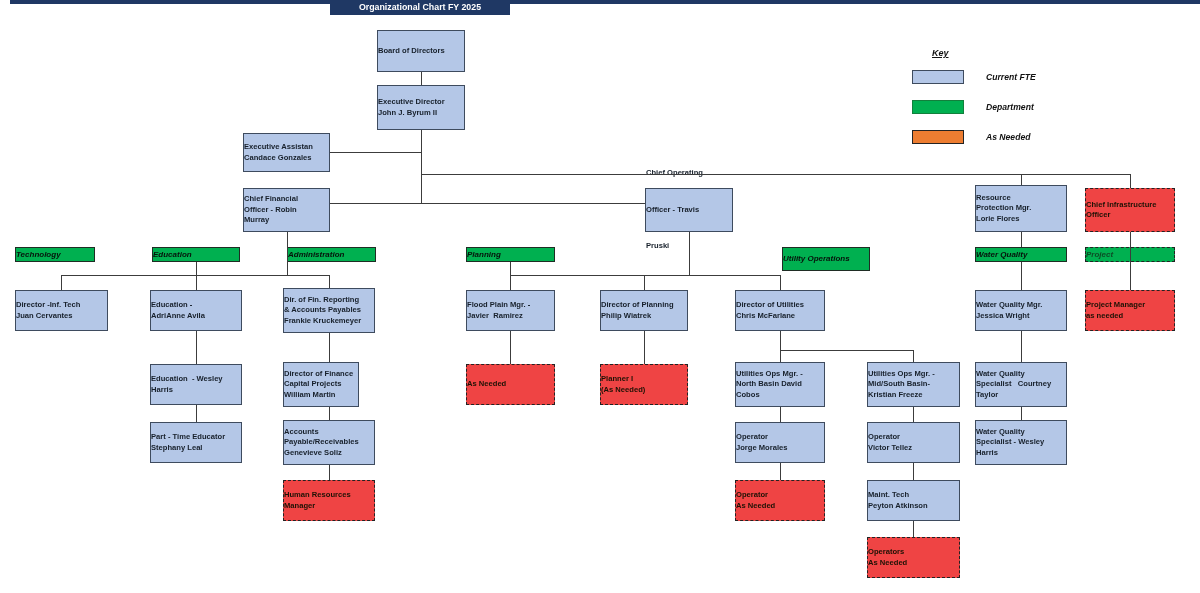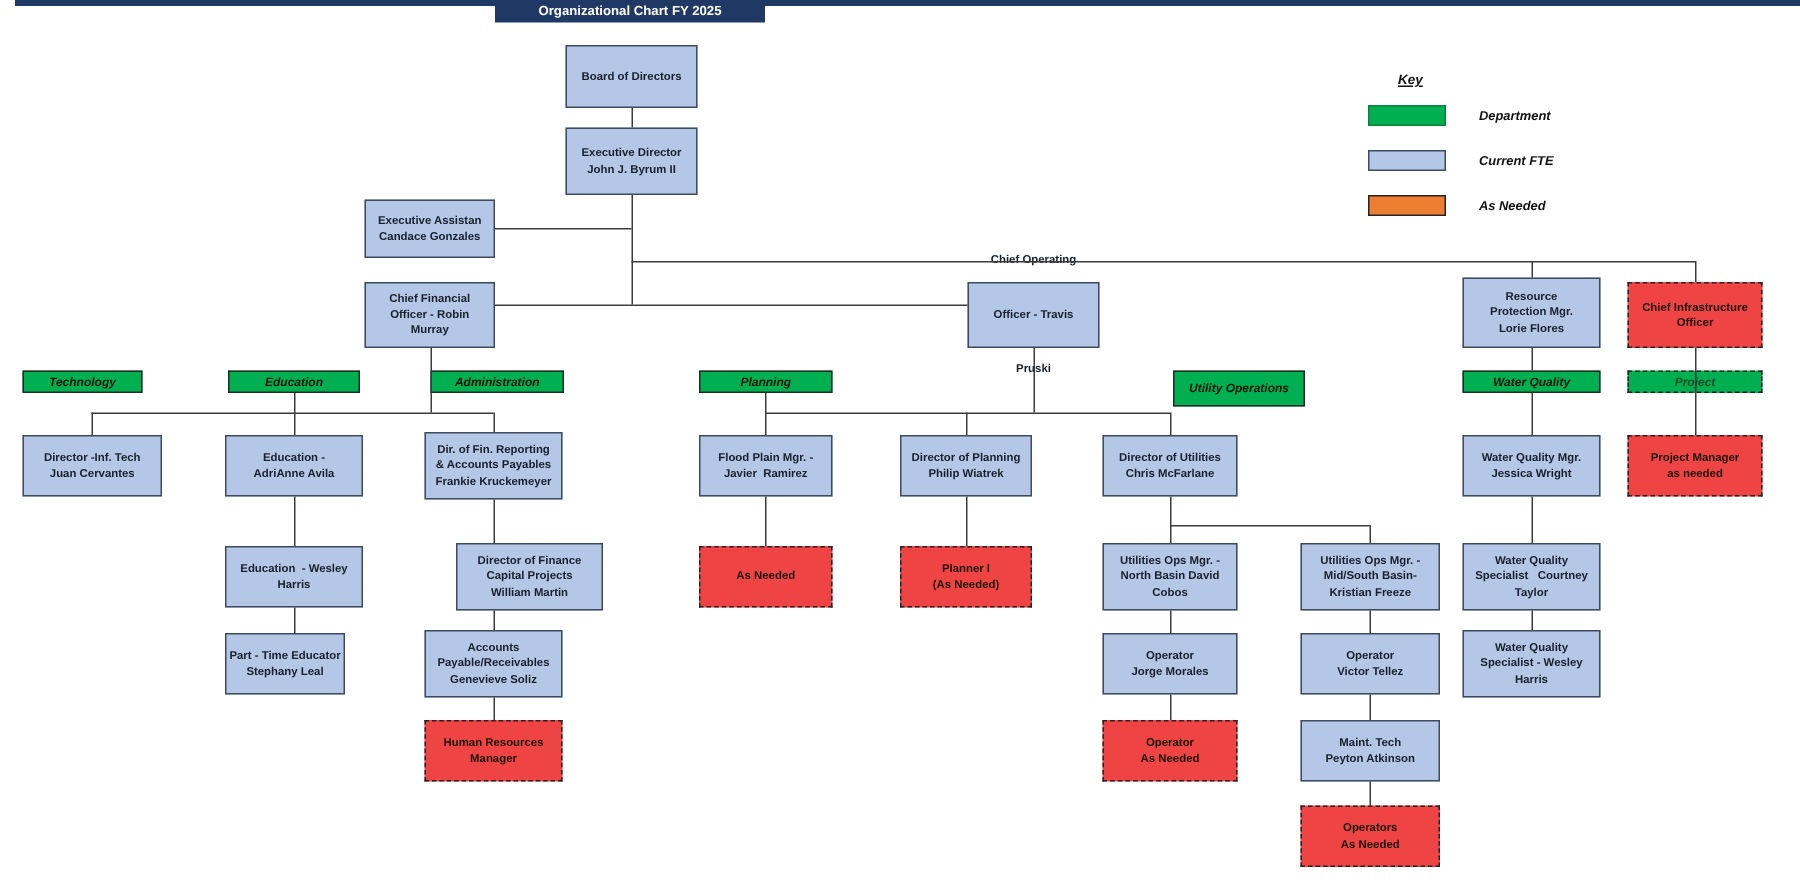--- a/index.html
+++ b/index.html
@@ -5,21 +5,21 @@
   html,body{margin:0;padding:0;background:#ffffff;font-family:"Liberation Sans",sans-serif;}
   #stage{position:relative;width:1200px;height:593px;background:#ffffff;overflow:hidden;}
 
   .topbar{position:absolute;left:10px;top:0;width:1190px;height:3.5px;background:#1F3864;}
   .title-box{position:absolute;left:330px;top:0;width:180px;height:14.5px;background:#1F3864;
     color:#ffffff;font-size:8.8px;font-weight:600;display:flex;align-items:center;justify-content:center;}
 
   .cline{position:absolute;background:#3c3c3c;z-index:3;}
 
   .node{position:absolute;z-index:2;box-sizing:border-box;display:flex;flex-direction:column;
-    justify-content:center;align-items:center;text-align:center;font-weight:bold;}
+    justify-content:center;align-items:flex-start;text-align:center;font-weight:bold;}
   .node .nline{white-space:pre;line-height:1.38;}
   .fte{background:#B4C7E7;border:1.5px solid #3E4B5E;color:#17202B;font-size:7.6px;}
   .as-needed{background:#ef4444;border:1.6px dashed #232323;color:#1d1205;font-size:7.6px;}
   .department{background:#00B050;border:1px solid #1f2d24;color:#06130b;font-size:8px;font-style:italic;}
   .department-proposed{background:#00B050;border:1.4px dashed #232323;color:#0d4d26;font-size:8px;font-style:italic;}
 
   .key{position:absolute;left:912px;top:28px;width:280px;z-index:2;}
   .key-heading{font-size:9px;font-weight:bold;font-style:italic;text-decoration:underline;color:#111;
     margin-left:20px;margin-bottom:12px;margin-top:20px;}
   .key-row{display:flex;align-items:center;margin-bottom:16px;height:14px;}
@@ -35,26 +35,26 @@
 
 <div id="stage">
   <div class="topbar"></div>
   <div class="title-box">
     <span>Organizational Chart FY 2025</span>
   </div>
 
   <div class="key">
     <div class="key-heading">Key</div>
     <div class="key-row">
+      <div class="key-swatch sw-current"></div>
+      <span class="key-label">Current FTE</span>
+    </div>
+    <div class="key-row">
       <div class="key-swatch sw-department"></div>
       <span class="key-label">Department</span>
-    </div>
-    <div class="key-row">
-      <div class="key-swatch sw-current"></div>
-      <span class="key-label">Current FTE</span>
     </div>
     <div class="key-row">
       <div class="key-swatch sw-asneeded"></div>
       <span class="key-label">As Needed</span>
     </div>
   </div>
 <div class="cline" style="left: 421px; top: 72px; width: 1.3px; height: 13px;"></div>
     <div class="cline" style="left: 421px; top: 130px; width: 1.3px; height: 73px;"></div>
     <div class="cline" style="left: 330px; top: 152px; width: 91px; height: 1.3px;"></div>
     <div class="cline" style="left: 421px; top: 174px; width: 709px; height: 1.3px;"></div>
@@ -172,21 +172,21 @@
       <div class="nline">Chris McFarlane</div>
     </div>
     <div class="node as-needed" style="left: 1085px; top: 290px; width: 90px; height: 41px;">
       <div class="nline">Project Manager</div>
       <div class="nline">as needed</div>
     </div>
     <div class="node fte" style="left: 150px; top: 364px; width: 92px; height: 41px;">
       <div class="nline">Education  - Wesley</div>
       <div class="nline">Harris</div>
     </div>
-    <div class="node fte" style="left: 283px; top: 362px; width: 98px; height: 45px; margin-left: 21px;">
+    <div class="node fte" style="left: 283px; top: 362px; width: 76px; height: 45px;">
       <div class="nline">Director of Finance</div>
       <div class="nline">Capital Projects</div>
       <div class="nline">William Martin</div>
     </div>
     <div class="node as-needed" style="left: 466px; top: 364px; width: 89px; height: 41px;">
       <div class="nline">As Needed</div>
     </div>
     <div class="node as-needed" style="left: 600px; top: 364px; width: 88px; height: 41px;">
       <div class="nline">Planner I</div>
       <div class="nline">(As Needed)</div>
@@ -199,21 +199,21 @@
     <div class="node fte" style="left: 867px; top: 362px; width: 93px; height: 45px;">
       <div class="nline">Utilities Ops Mgr. -</div>
       <div class="nline">Mid/South Basin-</div>
       <div class="nline">Kristian Freeze</div>
     </div>
     <div class="node fte" style="left: 975px; top: 362px; width: 92px; height: 45px;">
       <div class="nline">Water Quality</div>
       <div class="nline">Specialist   Courtney</div>
       <div class="nline">Taylor</div>
     </div>
-    <div class="node fte" style="left: 150px; top: 422px; width: 80px; height: 41px;">
+    <div class="node fte" style="left: 150px; top: 422px; width: 92px; height: 41px;">
       <div class="nline">Part - Time Educator</div>
       <div class="nline">Stephany Leal</div>
     </div>
     <div class="node fte" style="left: 283px; top: 420px; width: 92px; height: 45px;">
       <div class="nline">Accounts</div>
       <div class="nline">Payable/Receivables</div>
       <div class="nline">Genevieve Soliz</div>
     </div>
     <div class="node fte" style="left: 735px; top: 422px; width: 90px; height: 41px;">
       <div class="nline">Operator</div>

